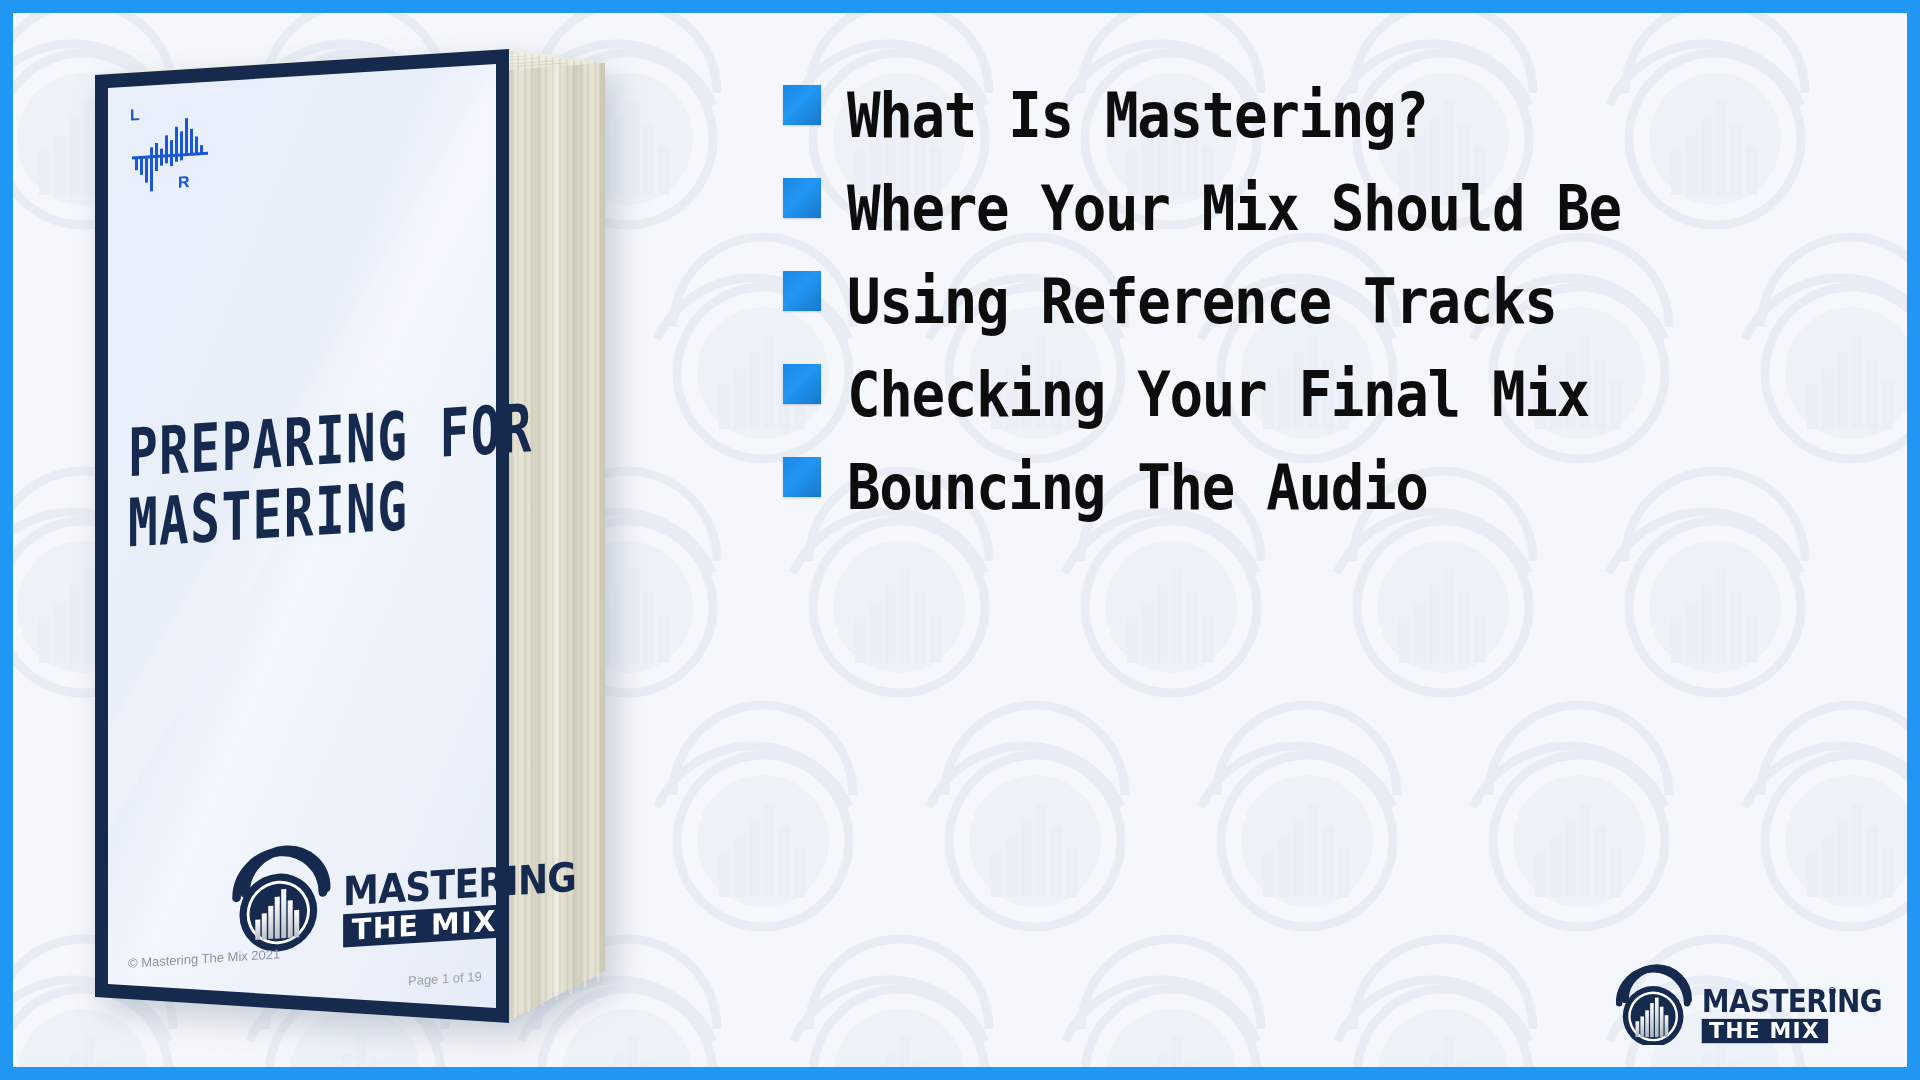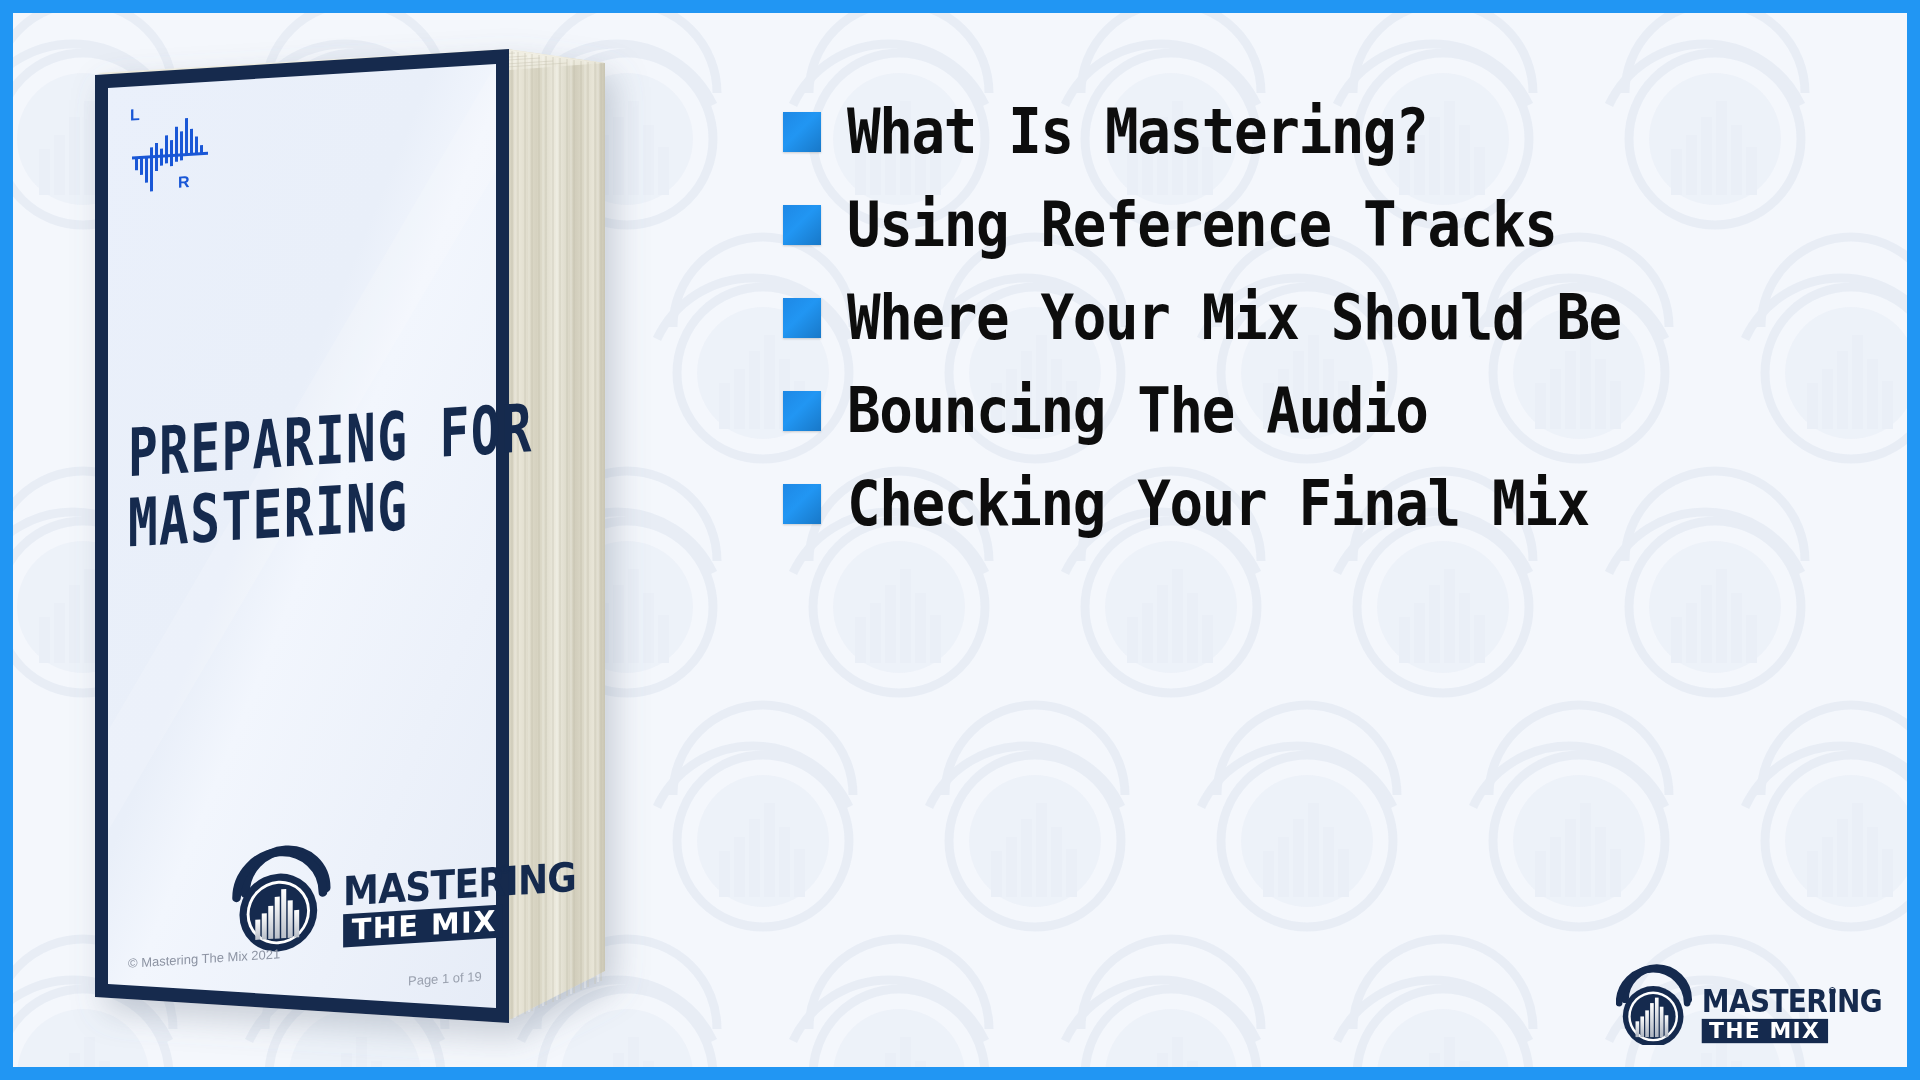--- a/index.html
+++ b/index.html
@@ -47,21 +47,21 @@
   
   .list {
     position: absolute;
     left: 770px;
     top: 72px;
     width: 1110px;
     z-index: 4;
   }
   .list-item {
     display: flex;
-    align-items: center;
+    align-items: flex-start;
     height: 93px;
     white-space: nowrap;
   }
   .bullet {
     flex: 0 0 auto;
     width: 38px;
     height: 40px;
     margin-right: 26px;
     background: linear-gradient(135deg, #1e88e5 0%, #2196F3 45%, #1878c8 100%);
     box-shadow: 0 1px 2px rgba(0,0,0,0.18);
@@ -879,33 +879,33 @@
   </div>
 
   <div class="list">
 
   <div class="list-item">
         <span class="bullet"></span>
         <span class="item-label">What Is Mastering?</span>
       </div>
       <div class="list-item">
         <span class="bullet"></span>
-        <span class="item-label">Using Reference Tracks</span>
+        <span class="item-label">Where Your Mix Should Be</span>
       </div>
       <div class="list-item">
         <span class="bullet"></span>
-        <span class="item-label">Where Your Mix Should Be</span>
+        <span class="item-label">Using Reference Tracks</span>
+      </div>
+      <div class="list-item">
+        <span class="bullet"></span>
+        <span class="item-label">Checking Your Final Mix</span>
       </div>
       <div class="list-item">
         <span class="bullet"></span>
         <span class="item-label">Bouncing The Audio</span>
-      </div>
-      <div class="list-item">
-        <span class="bullet"></span>
-        <span class="item-label">Checking Your Final Mix</span>
       </div>
     </div>
 
   <div class="corner-logo">
     <svg width="265" height="82" viewBox="0 0 430 135" xmlns="http://www.w3.org/2000/svg">
       <defs>
         <linearGradient id="eqGrad2" x1="0" y1="0" x2="0" y2="1">
           <stop offset="0%" stop-color="#ffffff"></stop>
           <stop offset="100%" stop-color="#aeb5c0"></stop>
         </linearGradient>

